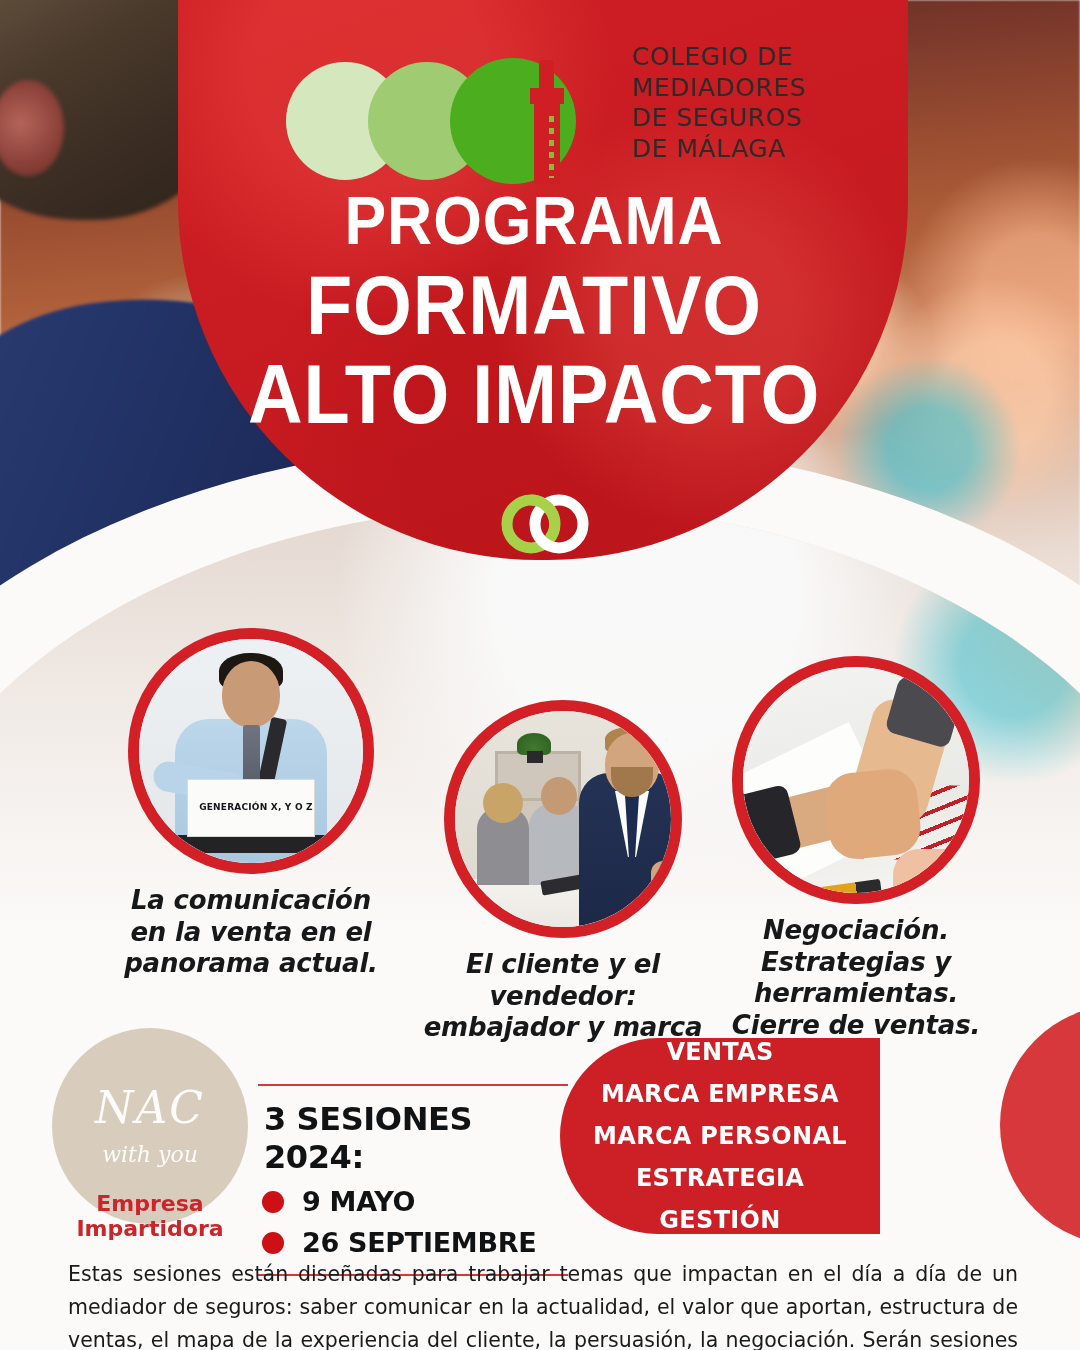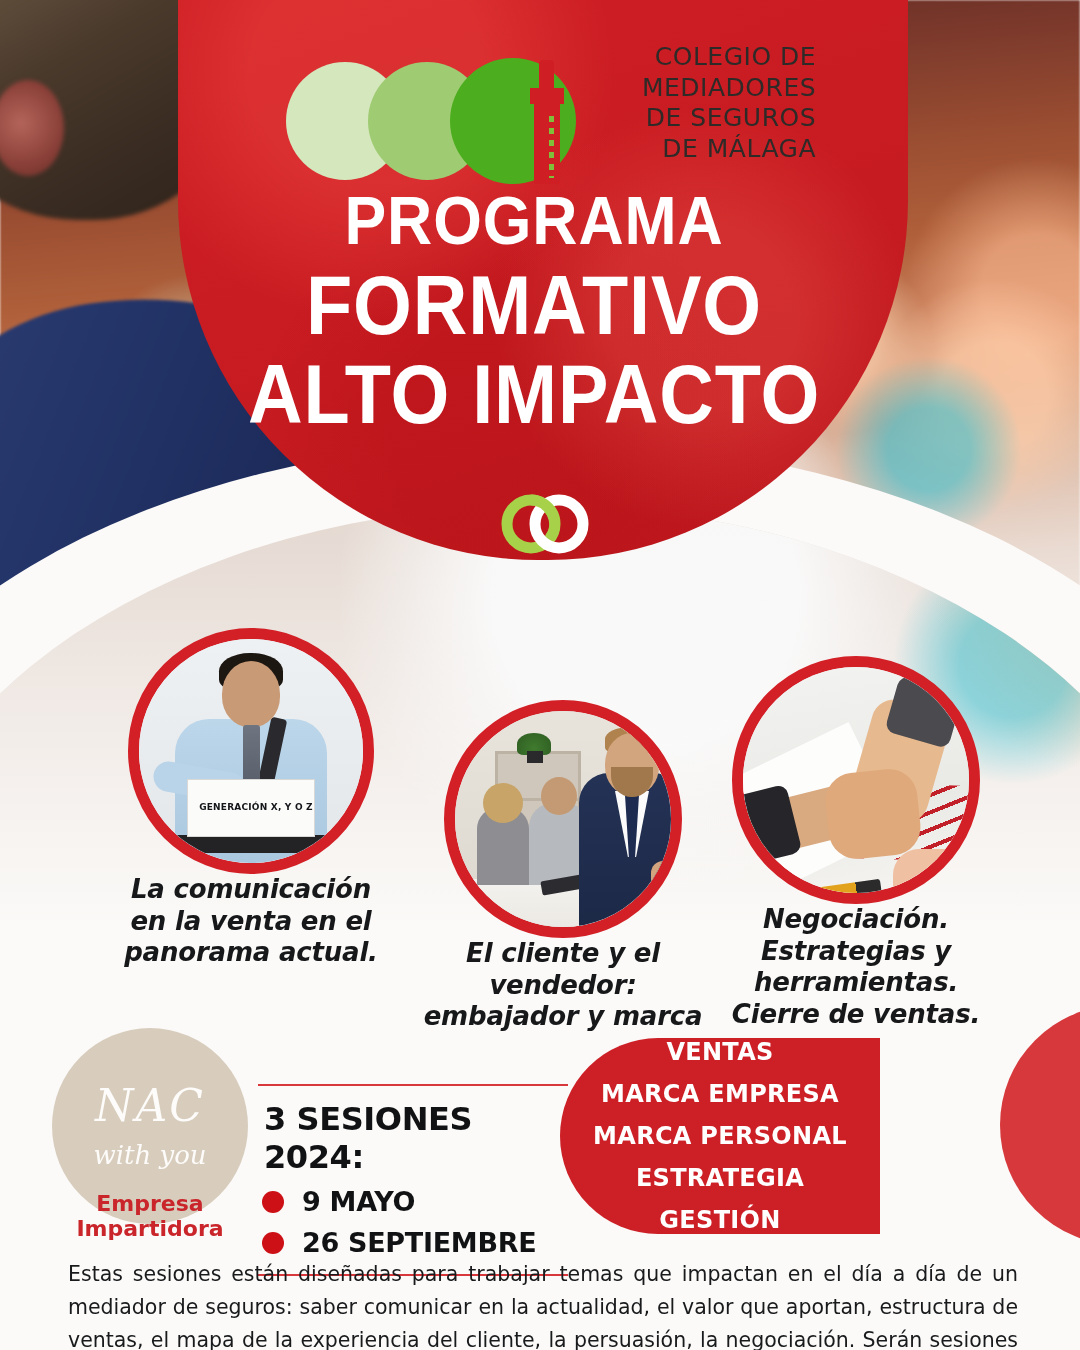--- a/index.html
+++ b/index.html
@@ -94,21 +94,21 @@
 
   
   .red-circle-br{
     position:absolute; left:1000px; top:1005px; width:240px; height:240px;
     border-radius:50%; background:#d7383c;
   }
 
   
   .logo-block{
     position:absolute; left:278px; top:28px; width:560px; height:150px;
-    display:flex; align-items:center; gap:24px;text-align:right;
+    display:flex; align-items:center; gap:14px;
   }
   .logo-marks{ position:relative; width:340px; height:150px; }
   .lm{ position:absolute; border-radius:50%; }
   .lm1{ left:8px;  top:34px; width:118px; height:118px; background:#d4e7bd; }
   .lm2{ left:90px; top:34px; width:118px; height:118px; background:#9fcb72; }
   .lm3{ left:172px;top:30px; width:126px; height:126px; background:#4cae1e;
         -webkit-mask-image:none; }
   .tower{
     position:absolute; left:246px; top:34px; width:46px; height:122px;
   }
@@ -155,21 +155,21 @@
 
   
   .topic{ position:absolute; text-align:center; }
   .topic .ring{
     border-radius:50%; border:11px solid #d31f26; overflow:hidden;
     background:#eef0f2; position:relative;
   }
   .topic .cap{
     font-family:"DejaVu Sans", sans-serif;
     font-weight:700; font-style:italic; color:#17181a;
-    font-size:26px; line-height:1.22; margin-top:0; white-space:pre-line;
+    font-size:26px; line-height:1.22; margin-top:11px; white-space:pre-line;
     letter-spacing:-.2px;
   }
   .t-a{ left:110px; top:628px; width:282px; }
   .t-a .ring{ width:246px; height:246px; margin:0 auto; }
   .t-b{ left:418px; top:700px; width:290px; }
   .t-b .ring{ width:238px; height:238px; margin:0 auto; }
   .t-c{ left:716px; top:656px; width:280px; }
   .t-c .ring{ width:248px; height:248px; margin:0 auto; }
 
   
@@ -254,21 +254,21 @@
 
   
   .nac{
     position:absolute; left:52px; top:1028px; width:196px; height:196px;
     border-radius:50%; background:#d8cdbd;
     display:flex; flex-direction:column; align-items:center; justify-content:center;
   }
   .nac-nac{ font-family:"DejaVu Serif", serif; font-style:italic; color:#fdfcfa;
             font-size:44px; letter-spacing:2px; line-height:1; }
   .nac-with{ font-family:"DejaVu Serif", serif; font-style:italic; color:#fdfcfa;
-             font-size:26px; margin-top:14px; line-height:1; }
+             font-size:22px; margin-top:14px; line-height:1; }
   .nac-sub{ margin-top:14px; text-align:center; color:#c9252b;
             font-family:"DejaVu Sans",sans-serif; font-weight:700; font-size:22px;
             line-height:1.12; white-space:pre-line; }
 
   
   .sessions{ position:absolute; left:258px; top:1040px; width:310px;margin-top:44px; }
   .rule{ height:2px; background:#d8383c; width:100%; }
   .sess-title{ font-family:"DejaVu Sans",sans-serif; font-weight:700; font-size:32px;
                color:#111214; margin:14px 0 10px 6px; letter-spacing:-.4px; }
   .sess-item{ display:flex; align-items:center; gap:18px; margin:10px 0 10px 4px; }

